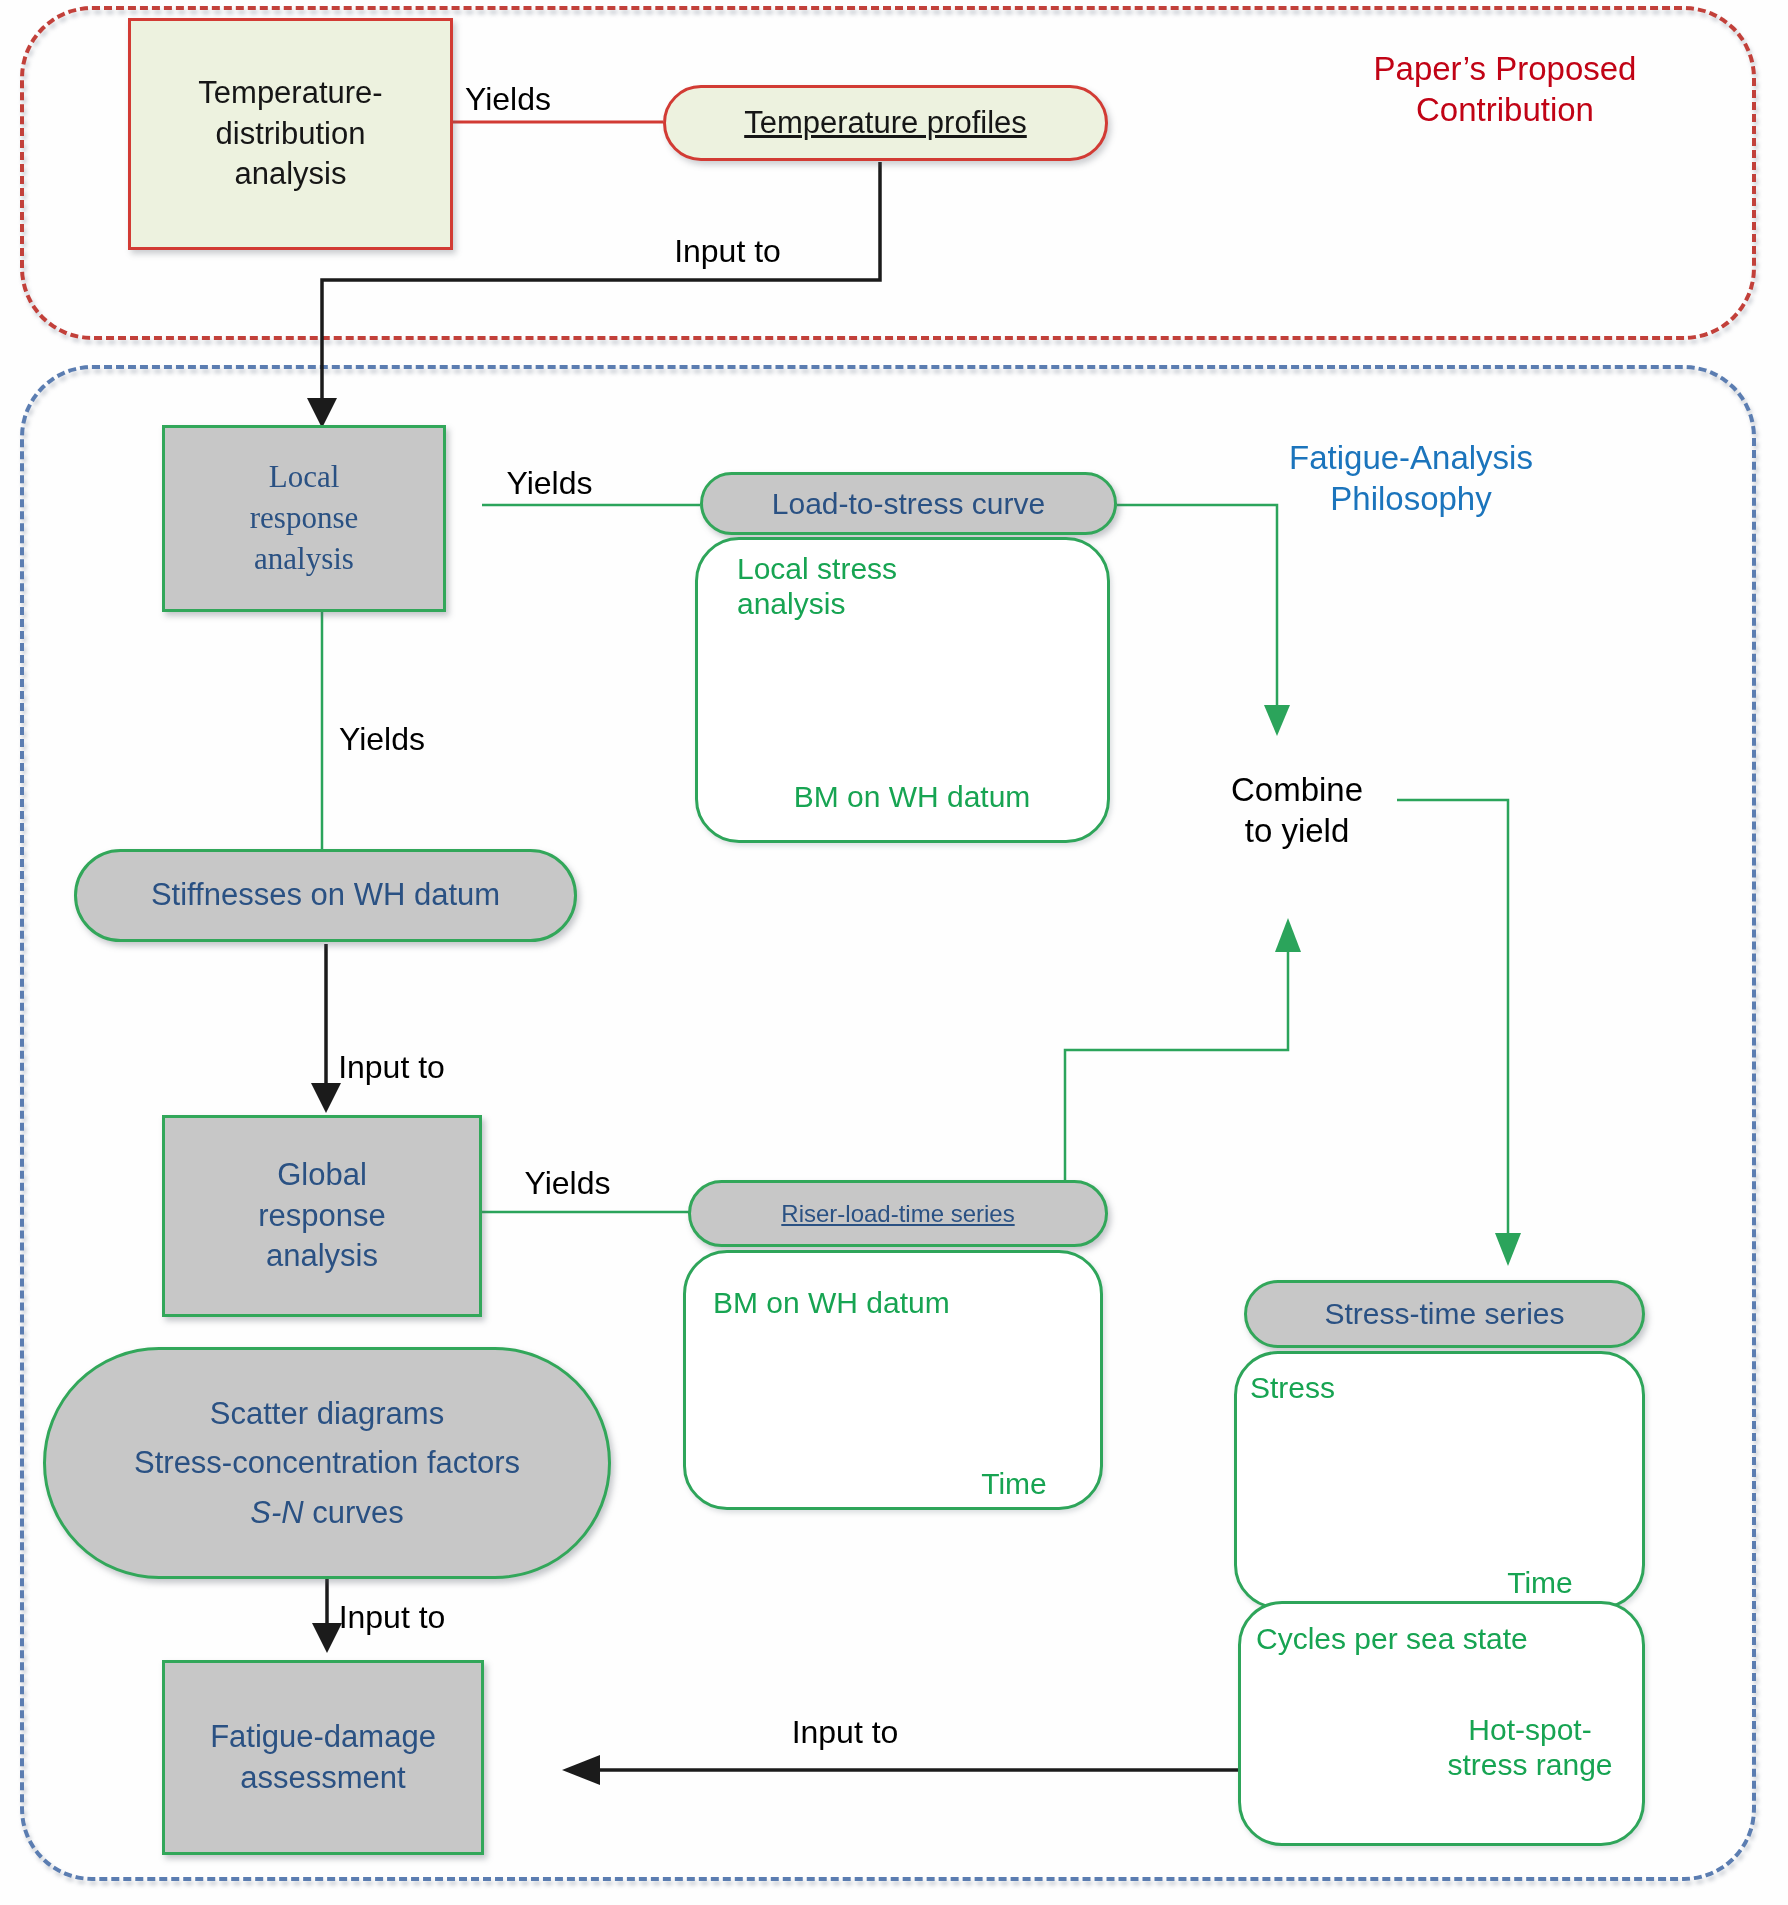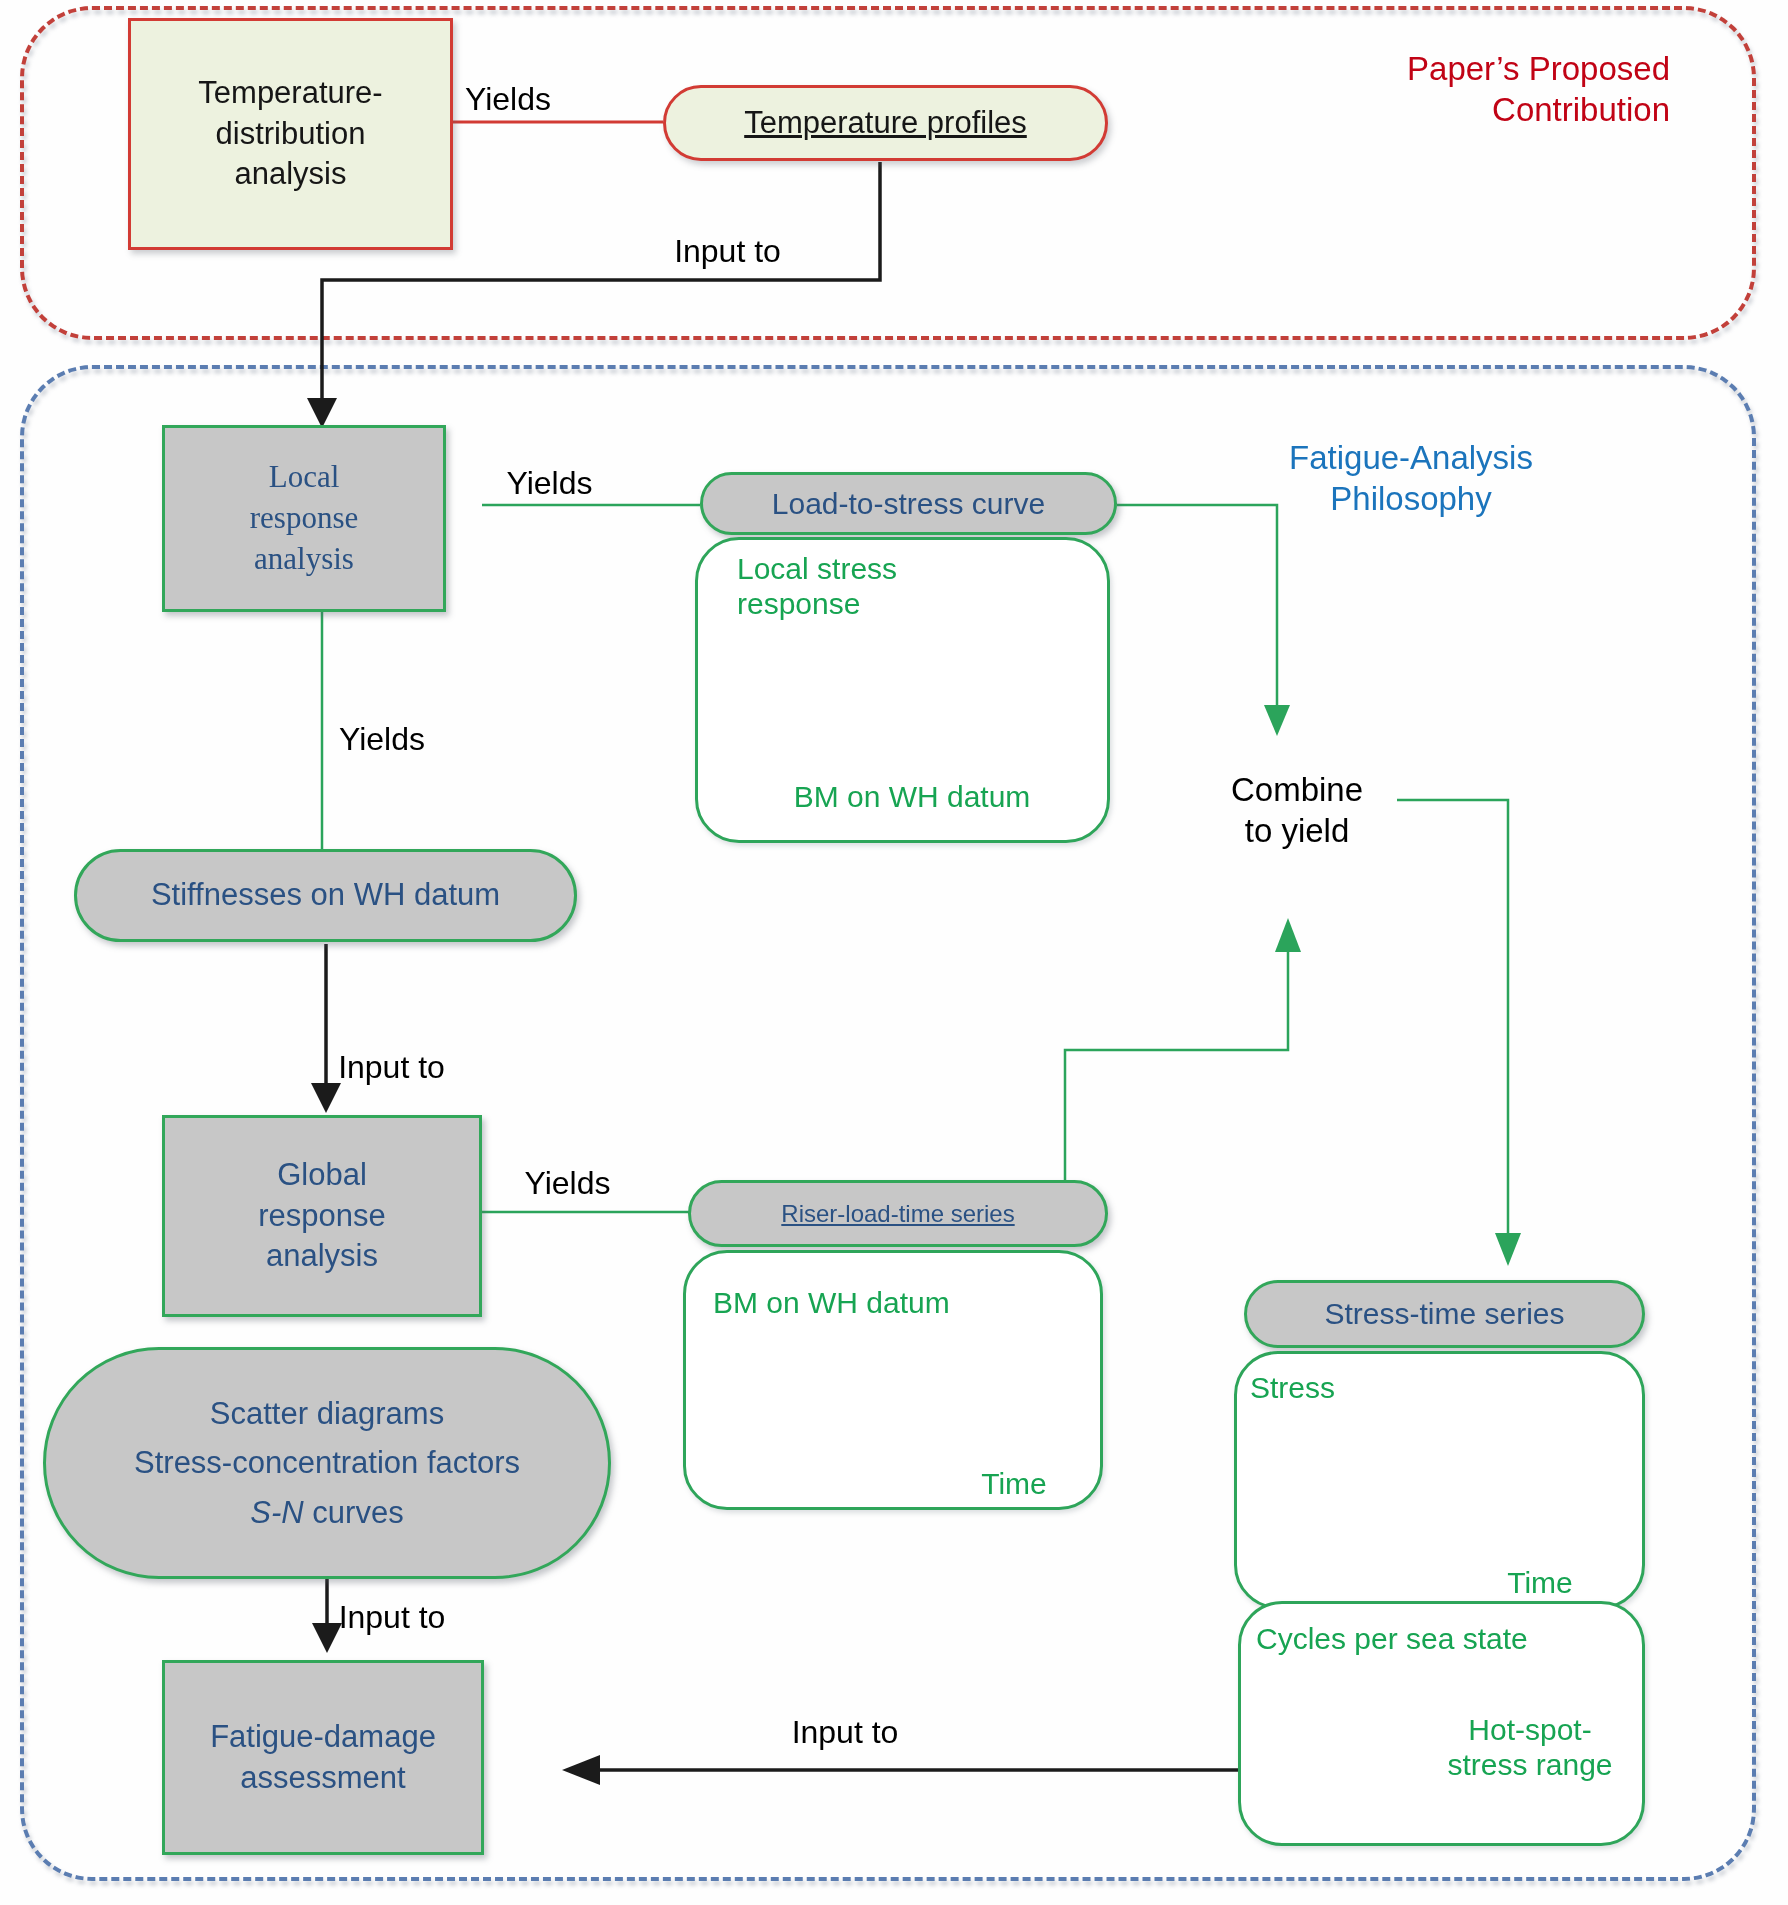--- a/index.html
+++ b/index.html
@@ -112,42 +112,42 @@
           <rect x="1355" y="1693" width="42" height="130" fill="#a6c1e4" stroke="#2ba45b" stroke-width="4"></rect>
           <rect x="1398" y="1794" width="42" height="29" fill="#a6c1e4" stroke="#2ba45b" stroke-width="4"></rect>
         </g>
       <path d="M 1267 1826 V 1694" stroke="#17a452" stroke-width="4" fill="none"></path>
       <polygon points="1256,1702 1278,1702 1267,1668" fill="#17a452"></polygon>
       <path d="M 1267 1823 H 1448" stroke="#17a452" stroke-width="4" fill="none"></path>
       <polygon points="1442,1812 1442,1834 1476,1823" fill="#17a452"></polygon>
     </g>
   </svg>
 
-  <div class="lbl red" style="left:1340px; top:48px; width:330px;text-align:right;">Paper’s Proposed
+  <div class="lbl red" style="left:1340px; top:48px; width:330px;">Paper’s Proposed
 Contribution</div>
   <div class="lbl blue" style="left:1256px; top:437px; width:310px;">Fatigue-Analysis
 Philosophy</div>
 
   <div class="node redbox" style="left:128px; top:18px; width:325px; height:232px;">Temperature-
 distribution
 analysis</div>
   <div class="lbl" style="left:448px; top:79px; width:120px;">Yields</div>
   <div class="node redbox pill" style="left:663px; top:85px; width:445px; height:76px;text-decoration:underline;">Temperature profiles</div>
   <div class="lbl" style="left:650px; top:231px; width:155px;">Input to</div>
 
   <div class="node graybox" style="left:162px; top:425px; width:284px; height:187px;font-family:Liberation Serif, serif;">Local
 response
 analysis</div>
   <div class="lbl" style="left:492px; top:463px; width:115px;">Yields</div>
 
   <div class="node graybox pill" style="left:700px; top:472px; width:417px; height:63px; font-size:30px;">Load-to-stress curve</div>
 
   <div class="node chartbox" style="left:695px; top:537px; width:415px; height:306px;"></div>
   <div class="lbl green" style="left:737px; top:551px;">Local stress
-response</div>
+analysis</div>
   <div class="lbl green center" style="left:766px; top:779px; width:292px;">BM on WH datum</div>
 
   <div class="lbl" style="left:332px; top:719px; width:100px;">Yields</div>
 
   <div class="node graybox pill" style="left:74px; top:849px; width:503px; height:93px;">Stiffnesses on WH datum</div>
   <div class="lbl" style="left:334px; top:1047px; width:115px;">Input to</div>
 
   <div class="node graybox" style="left:162px; top:1115px; width:320px; height:202px;">Global
 response
 analysis</div>

